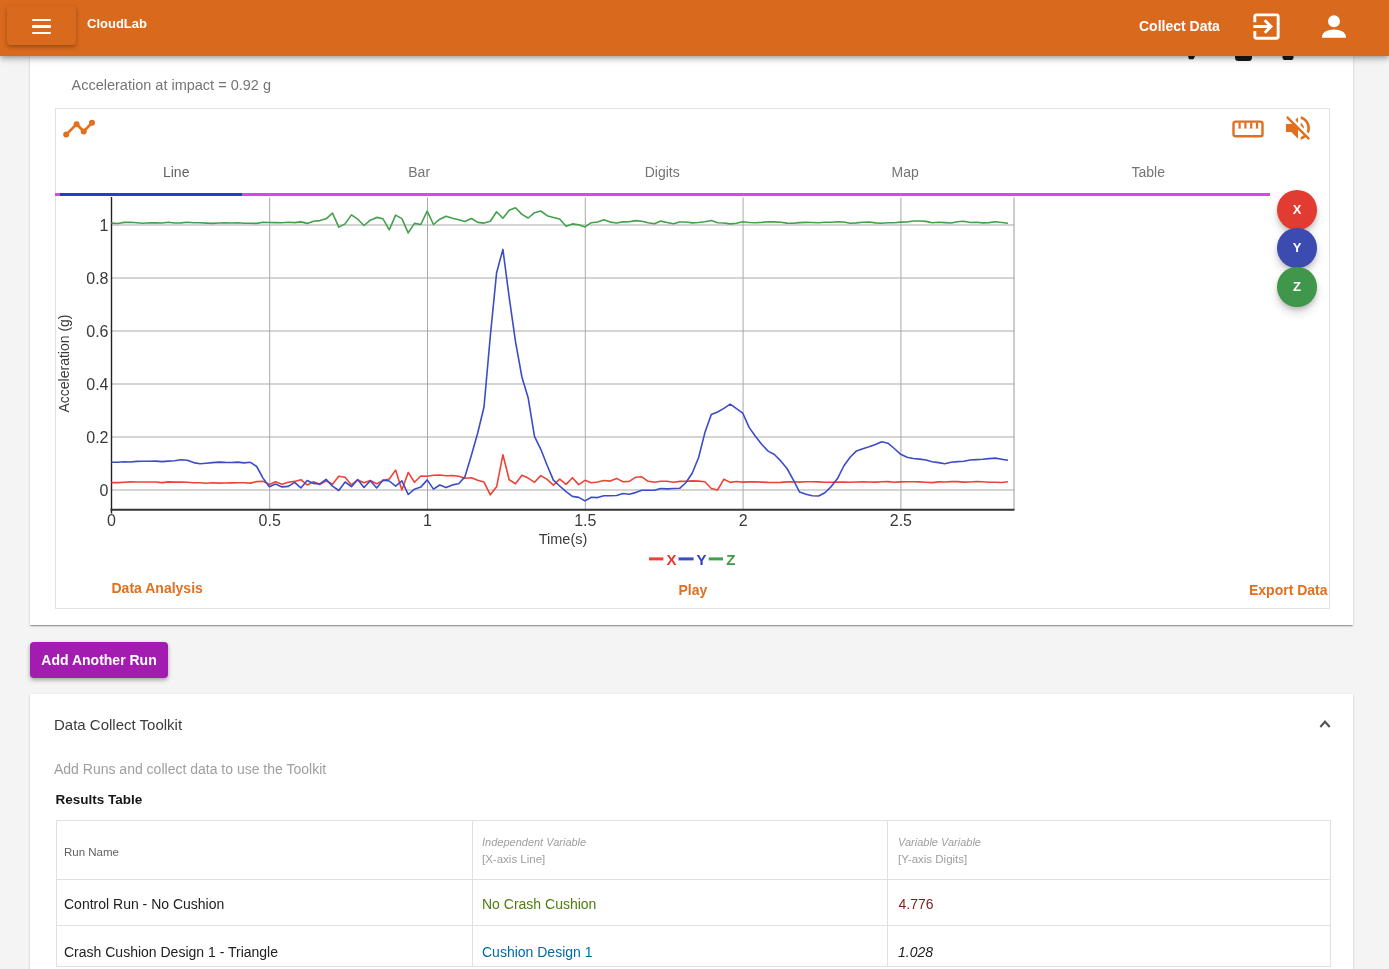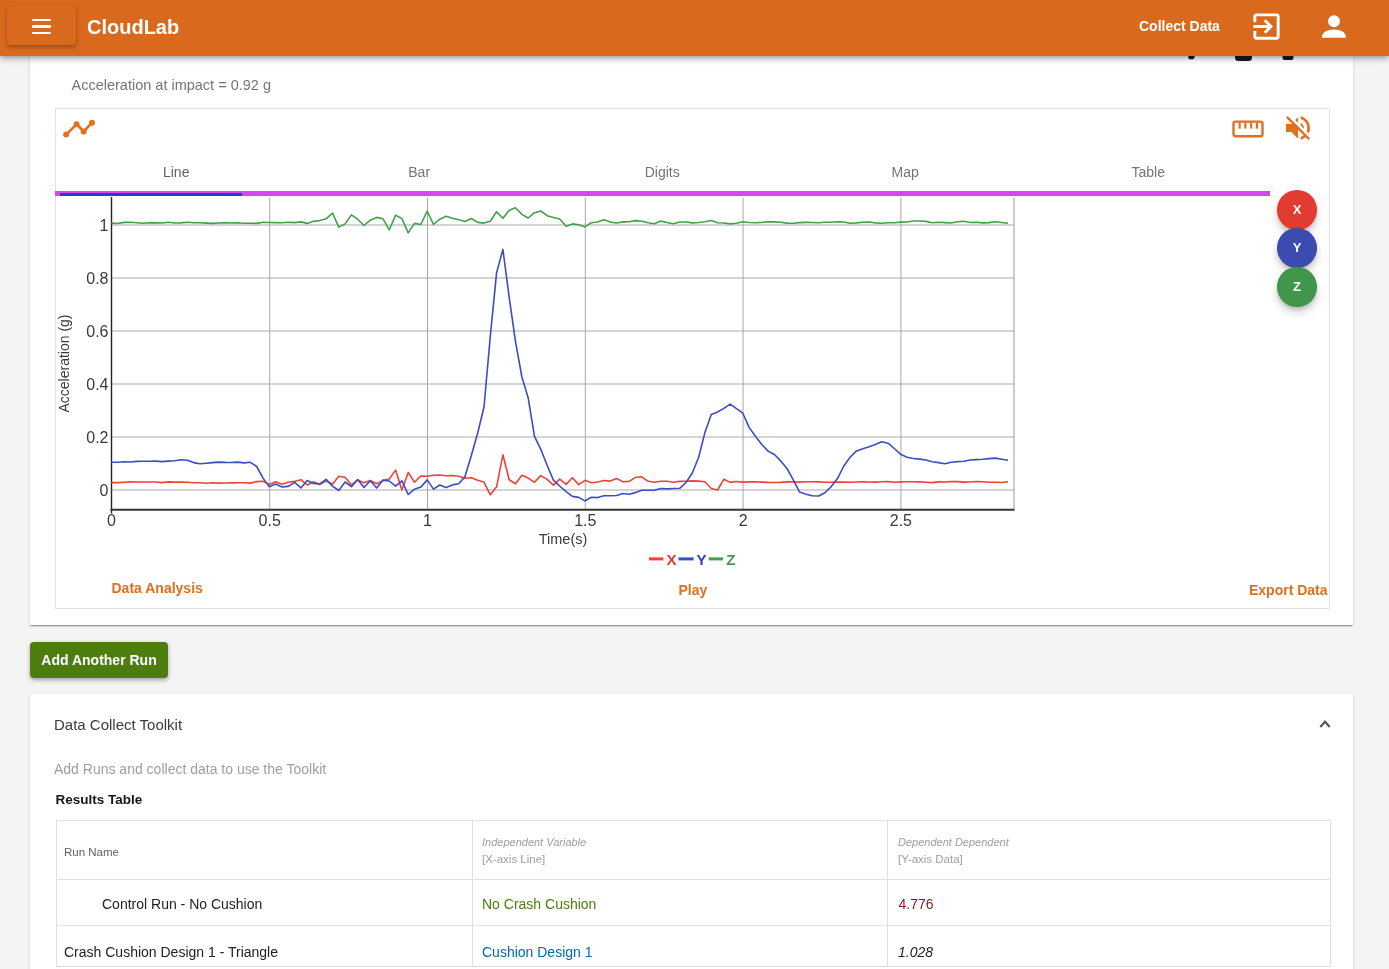--- a/index.html
+++ b/index.html
@@ -38,21 +38,21 @@
   <line x1="8.6" y1="3.5" x2="8.6" y2="9.6" stroke="#E0701E" stroke-width="2.2"></line>
   <line x1="14.4" y1="3.5" x2="14.4" y2="9.6" stroke="#E0701E" stroke-width="2.2"></line>
   <line x1="20.2" y1="3.5" x2="20.2" y2="9.6" stroke="#E0701E" stroke-width="2.2"></line>
   <line x1="26" y1="3.5" x2="26" y2="9.6" stroke="#E0701E" stroke-width="2.2"></line>
 </svg>
 
 <svg class="abs" style="left:1281.8px; top:112px;" width="32" height="32" viewBox="0 0 24 24">
   <path d="M16.5 12c0-1.77-1.02-3.29-2.5-4.03v2.21l2.45 2.45c.03-.2.05-.41.05-.63zm2.5 0c0 .94-.2 1.82-.54 2.64l1.51 1.51C20.63 14.91 21 13.5 21 12c0-4.28-2.99-7.86-7-8.77v2.06c2.89.86 5 3.54 5 6.71zM4.27 3L3 4.27 7.73 9H3v6h4l5 5v-6.73l4.25 4.25c-.67.52-1.42.93-2.25 1.18v2.06c1.38-.31 2.63-.95 3.69-1.81L19.73 21 21 19.73l-9-9L4.27 3zM12 4L9.91 6.09 12 8.18V4z" fill="#E0701E"></path>
 </svg>
 
-<div class="abs" style="left:54.7px; top:148px; width:1215px; height:48px; border-bottom:5px solid #d946ef; font-size:14px; color:#757575;">
+<div class="abs" style="left:54.7px; top:148px; width:1215px; height:48px; border-bottom:3px solid #d946ef; font-size:14px; color:#757575;">
   <div class="abs" style="left:0; width:243px; text-align:center; top:16px; color:#616161;">Line</div>
   <div class="abs" style="left:243px; width:243px; text-align:center; top:16px;">Bar</div>
   <div class="abs" style="left:486px; width:243px; text-align:center; top:16px;">Digits</div>
   <div class="abs" style="left:729px; width:243px; text-align:center; top:16px;">Map</div>
   <div class="abs" style="left:972px; width:243px; text-align:center; top:16px;">Table</div>
   <div class="abs" style="left:5px; top:45px; width:182.5px; height:3px; background:#2B3BC6;"></div>
 </div>
 
 <svg class="abs" style="left:55px; top:197px;" width="1275" height="372" viewBox="55 197 1275 372">
 
@@ -110,55 +110,55 @@
 </svg>
 
 <div class="btn-txt" style="left:111.5px; top:580px;">Data Analysis</div>
 <div class="btn-txt" style="left:678.5px; top:582px;">Play</div>
 <div class="btn-txt" style="left:1249px; top:582px;">Export Data</div>
 
 <div class="abs" style="left:1277.3px; top:190px; width:39.5px; height:39.5px; border-radius:50%; background:#E23B31; box-shadow:0 3px 5px -1px rgba(0,0,0,.2),0 6px 10px 0 rgba(0,0,0,.14); color:#fff; font-size:13px; font-weight:bold; text-align:center; line-height:39.5px;">X</div>
 <div class="abs" style="left:1277.3px; top:228.2px; width:39.5px; height:39.5px; border-radius:50%; background:#3B4BB0; box-shadow:0 3px 5px -1px rgba(0,0,0,.2),0 6px 10px 0 rgba(0,0,0,.14); color:#fff; font-size:13px; font-weight:bold; text-align:center; line-height:39.5px;">Y</div>
 <div class="abs" style="left:1277.3px; top:267.3px; width:39.5px; height:39.5px; border-radius:50%; background:#40964A; box-shadow:0 3px 5px -1px rgba(0,0,0,.2),0 6px 10px 0 rgba(0,0,0,.14); color:#fff; font-size:13px; font-weight:bold; text-align:center; line-height:39.5px;">Z</div>
 
-<div class="abs" style="left:30.3px; top:642px; width:137.5px; height:36px; background:#4d7c0f; border-radius:4px; box-shadow:0 2px 4px rgba(0,0,0,.35); color:#fff; font-size:14px; font-weight:bold; text-align:center; line-height:36px;">Add Another Run</div>
+<div class="abs" style="left:30.3px; top:642px; width:137.5px; height:36px; background:#a21caf; border-radius:4px; box-shadow:0 2px 4px rgba(0,0,0,.35); color:#fff; font-size:14px; font-weight:bold; text-align:center; line-height:36px;">Add Another Run</div>
 
 <div class="card" style="left:30px; top:694px; width:1323px; height:280px;"></div>
 <div class="abs" style="left:54px; top:715.5px; font-size:15px; color:#3c3c3c;">Data Collect Toolkit</div>
 <svg class="abs" style="left:1319px; top:719px;" width="12" height="10" viewBox="0 0 12 10">
   <polyline points="1.3,8 6,2.7 10.7,8 " fill="none" stroke="#555" stroke-width="2.1" stroke-linejoin="miter"></polyline>
 </svg>
 <div class="abs" style="left:54px; top:761px; font-size:14px; color:#9e9e9e;">Add Runs and collect data to use the Toolkit</div>
 <div class="abs" style="left:55.5px; top:791.5px; font-size:13.5px; font-weight:bold; color:#161616;">Results Table</div>
 
 <div class="abs" style="left:55.5px; top:820px; width:1275px; height:146.5px; border:1px solid #e0e0e0; border-bottom:none;">
   <div class="abs" style="left:0; top:0; width:100%; height:59px; border-bottom:1px solid #e0e0e0;"></div>
   <div class="abs" style="left:0; top:59px; width:100%; height:46px; border-bottom:1px solid #e0e0e0;"></div>
   <div class="abs" style="left:0; top:105px; width:100%; height:41px; border-bottom:1px solid #e0e0e0;"></div>
   <div class="abs" style="left:415.5px; top:0; width:1px; height:146px; background:#e0e0e0;"></div>
   <div class="abs" style="left:830.5px; top:0; width:1px; height:146px; background:#e0e0e0;"></div>
   <div class="abs" style="left:7.5px; top:24.5px; font-size:11.5px; color:#616161;">Run Name</div>
   <div class="abs" style="left:425.5px; top:14.5px; font-size:11px; font-style:italic; color:#9e9e9e;">Independent Variable</div>
   <div class="abs" style="left:425.5px; top:31.5px; font-size:11.5px; color:#9e9e9e;">[X-axis Line]</div>
-  <div class="abs" style="left:841.5px; top:14.5px; font-size:11px; font-style:italic; color:#9e9e9e;">Dependent Dependent</div>
-  <div class="abs" style="left:841.5px; top:31.5px; font-size:11.5px; color:#9e9e9e;">[Y-axis Data]</div>
-  <div class="abs" style="left:7.5px; top:75px; font-size:14px; color:#212121;margin-left:38px;">Control Run - No Cushion</div>
+  <div class="abs" style="left:841.5px; top:14.5px; font-size:11px; font-style:italic; color:#9e9e9e;">Variable Variable</div>
+  <div class="abs" style="left:841.5px; top:31.5px; font-size:11.5px; color:#9e9e9e;">[Y-axis Digits]</div>
+  <div class="abs" style="left:7.5px; top:75px; font-size:14px; color:#212121;">Control Run - No Cushion</div>
   <div class="abs" style="left:425.5px; top:75px; font-size:14px; color:#4d7c0f;">No Crash Cushion</div>
   <div class="abs" style="left:842px; top:75px; font-size:14px; color:#7f1d1d;">4.776</div>
   <div class="abs" style="left:7.5px; top:123px; font-size:14px; color:#212121;">Crash Cushion Design 1 - Triangle</div>
   <div class="abs" style="left:425.5px; top:123px; font-size:14px; color:#0369a1;">Cushion Design 1</div>
   <div class="abs" style="left:841.5px; top:123px; font-size:14px; color:#212121;font-style:italic;">1.028</div>
 </div>
 
 <div class="abs" style="left:0; top:0; width:1389px; height:56px; background:#D9691C; box-shadow:0 2px 4px -1px rgba(0,0,0,.2),0 4px 5px 0 rgba(0,0,0,.14),0 1px 10px 0 rgba(0,0,0,.12);"></div>
 <div class="abs" style="left:7px; top:6px; width:69px; height:39px; background:#D9691C; border-radius:4px; box-shadow:0 2px 4px rgba(0,0,0,.3);">
   <div class="abs" style="left:24.5px; top:12.5px; width:19px; height:2.6px; background:#fff; border-radius:1px;"></div>
   <div class="abs" style="left:24.5px; top:19px; width:19px; height:2.6px; background:#fff; border-radius:1px;"></div>
   <div class="abs" style="left:24.5px; top:25.5px; width:19px; height:2.6px; background:#fff; border-radius:1px;"></div>
 </div>
-<div class="abs" style="left:87px; top:16px; font-size:20px; font-weight:bold; color:#fff;">CloudLab</div>
+<div class="abs" style="left:87px; top:16px; font-size:13px; font-weight:bold; color:#fff;">CloudLab</div>
 <div class="abs" style="left:1139px; top:18px; font-size:14px; font-weight:bold; color:#fff;">Collect Data</div>
 <svg class="abs" style="left:1248.5px; top:8.9px;" width="35" height="35" viewBox="0 0 24 24">
   <path d="M10.09 15.59L11.5 17l5-5-5-5-1.41 1.41L12.67 11H3v2h9.67l-2.58 2.59zM19 3H5c-1.11 0-2 .9-2 2v4h2V5h14v14H5v-4H3v4c0 1.1.89 2 2 2h14c1.1 0 2-.9 2-2V5c0-1.1-.9-2-2-2z" fill="#fff"></path>
 </svg>
 <svg class="abs" style="left:1320.7px; top:13.5px;" width="26" height="24.5" viewBox="0 0 26 24.5">
   <path d="M13 1.3a5.95 5.95 0 1 1 0 11.9 5.95 5.95 0 0 1 0-11.9zM1 23.8v-0.9c0-4.6 5.4-7.5 12-7.5s12 2.9 12 7.5v0.9z" fill="#fff"></path>
 </svg>
 
 </body></html>

